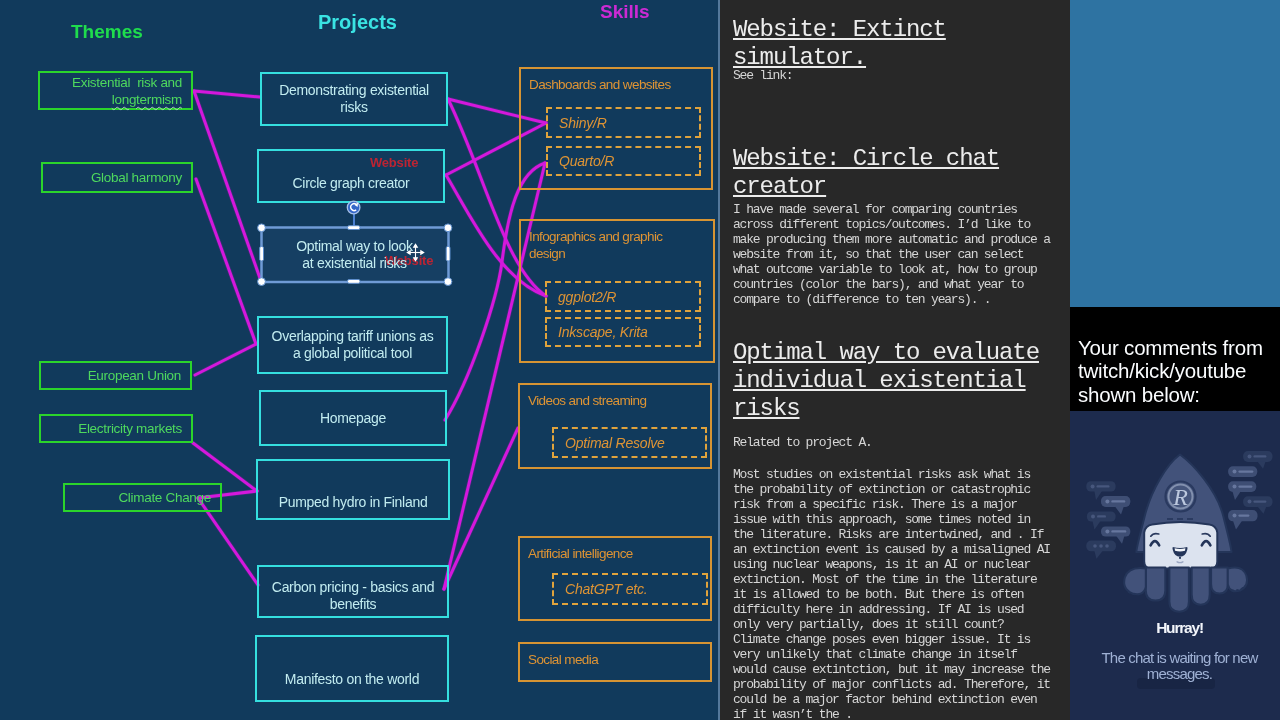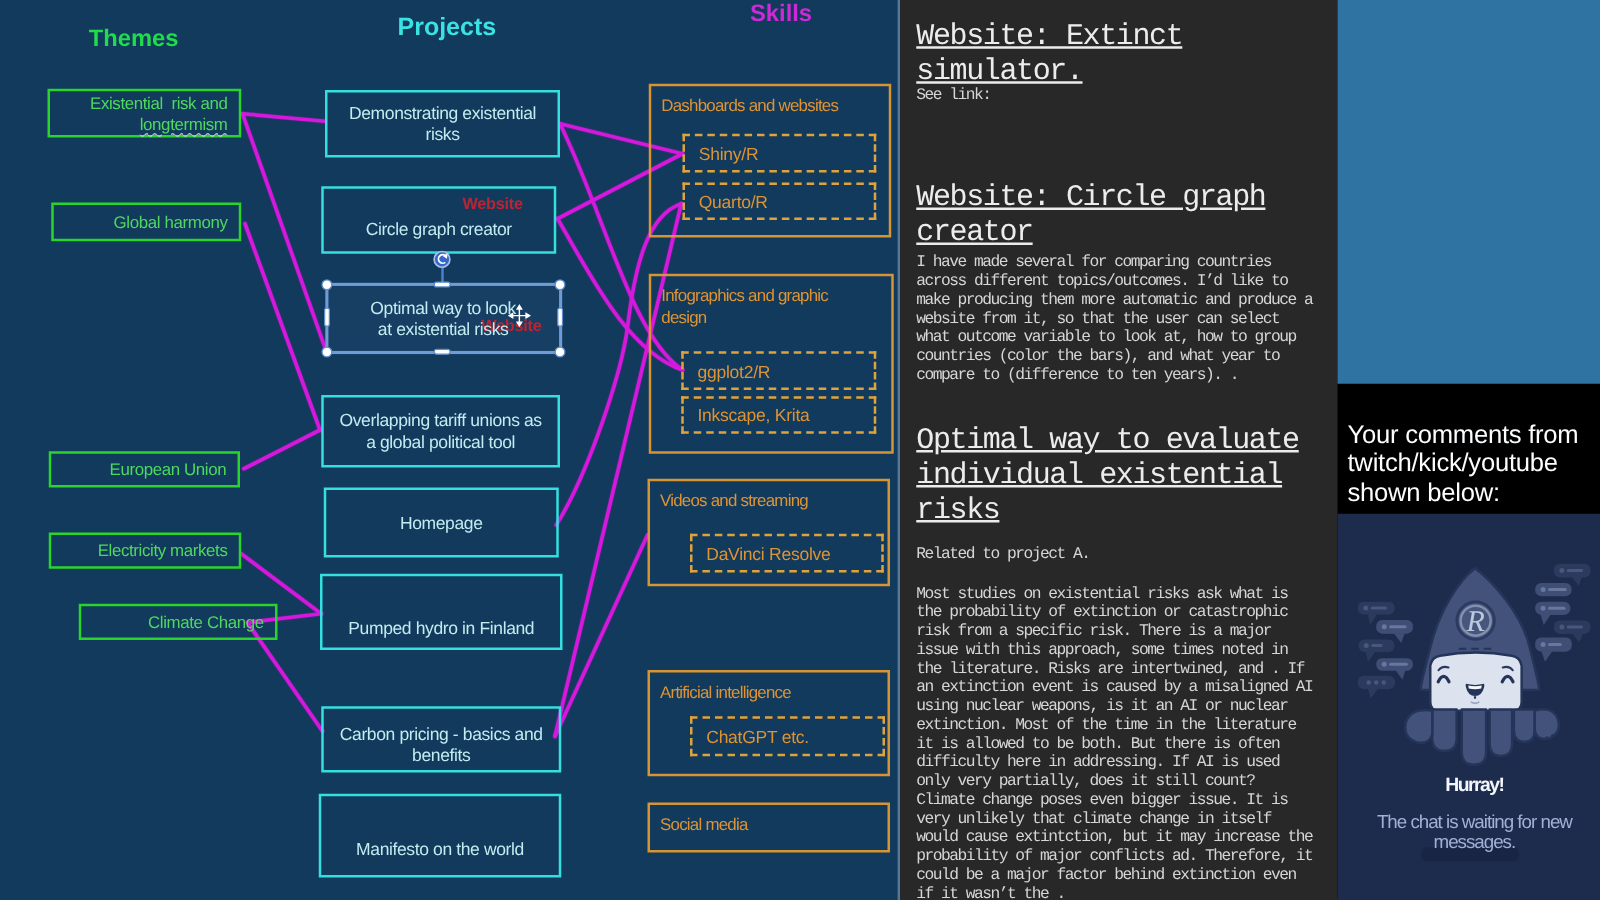--- a/index.html
+++ b/index.html
@@ -8,21 +8,21 @@
   .hdr{position:absolute;font-weight:bold;font-size:19px;}
   .gbox{position:absolute;border:2px solid #2bd42b;color:#4ed95e;font-size:13.5px;letter-spacing:-0.3px;
         display:flex;flex-direction:column;justify-content:center;align-items:flex-end;
         text-align:right;padding-right:9px;box-sizing:border-box;line-height:17px;}
   .cbox{position:absolute;border:2px solid #35dfdf;color:#c2ecf0;font-size:14px;letter-spacing:-0.3px;
         display:flex;flex-direction:column;justify-content:center;align-items:center;
         text-align:center;box-sizing:border-box;line-height:17px;}
   .obox{position:absolute;border:2px solid #d79433;box-sizing:border-box;color:#df9434;font-size:14px;letter-spacing:-0.2px;}
   .otitle{position:absolute;color:#df9434;font-size:13.5px;letter-spacing:-0.6px;line-height:17px;}
   .dbox{position:absolute;border:2.5px dashed #e0a33c;box-sizing:border-box;color:#df9434;
-        font-size:14px;letter-spacing:-0.2px;display:flex;align-items:center;padding-left:11px;}
+        font-size:14px;letter-spacing:-0.2px;display:flex;align-items:center;padding-left:11px;font-style:italic;}
   .red{position:absolute;color:#bb2433;font-weight:bold;font-size:13px;letter-spacing:-0.2px;}
   #mid{position:absolute;left:718px;top:0;width:352px;height:720px;background:#282828;
        border-left:2px solid #54789b;box-sizing:border-box;font-family:"Liberation Mono", monospace;}
   .mh{position:absolute;left:13px;color:#ececec;font-size:24px;letter-spacing:-1.1px;line-height:28px;white-space:pre;text-decoration:underline;}
   .mb{position:absolute;left:13px;color:#d6d6d6;font-size:13px;letter-spacing:-1.2px;line-height:15px;white-space:pre;}
   #rt{position:absolute;left:1070px;top:0;width:210px;height:307px;background:#2e73a2;}
   #rt .txt{position:absolute;left:8px;top:336px;color:#fbfdff;font-size:20.5px;line-height:23.3px;letter-spacing:-0.2px;}
   #rb{position:absolute;left:1070px;top:411px;width:210px;height:309px;background:#1d2b4d;}
 </style>
 </head>
@@ -62,21 +62,21 @@
     <path d="M444,589 L545,163"></path>
   </g>
 </svg>
 <div class="hdr" style="left:71px;top:21px;color:#1fdc4d;">Themes</div>
 <div class="hdr" style="left:318px;top:11px;color:#3ae3e3;font-size:20px;">Projects</div>
 <div class="hdr" style="left:600px;top:1px;color:#cc2ad4;">Skills</div>
 
 <div class="gbox" style="left:38px;top:71px;width:155px;height:39px;">Existential&nbsp; risk and<span style="text-decoration:underline wavy rgba(195,205,215,0.85);text-decoration-thickness:1px;text-underline-offset:2px;">longtermism</span></div>
 <div class="gbox" style="left:41px;top:162px;width:152px;height:31px;">Global harmony</div>
 <div class="gbox" style="left:39px;top:361px;width:153px;height:29px;">European Union</div>
-<div class="gbox" style="left:39px;top:426px;width:154px;height:29px;">Electricity markets</div>
+<div class="gbox" style="left:39px;top:414px;width:154px;height:29px;">Electricity markets</div>
 <div class="gbox" style="left:23px;top:483px;width:159px;height:29px;margin-left:40px;">Climate Change</div>
 
 <div class="cbox" style="left:260px;top:72px;width:188px;height:54px;">Demonstrating existential<br>risks</div>
 <div class="cbox" style="left:257px;top:149px;width:188px;height:54px;justify-content:flex-end;padding-bottom:9px;">Circle graph creator</div>
 <div class="red" style="left:370px;top:155px;">Website</div>
 
 <div class="cbox" style="left:257px;top:316px;width:191px;height:58px;">Overlapping tariff unions as<br>a global political tool</div>
 <div class="cbox" style="left:259px;top:390px;width:188px;height:56px;">Homepage</div>
 <div class="cbox" style="left:256px;top:459px;width:194px;height:61px;justify-content:flex-end;padding-bottom:7px;">Pumped hydro in Finland</div>
 <div class="cbox" style="left:257px;top:565px;width:192px;height:53px;justify-content:flex-end;padding-bottom:3px;">Carbon pricing - basics and<br>benefits</div>
@@ -121,35 +121,35 @@
 <div class="dbox" style="left:546px;top:107px;width:155px;height:31px;">Shiny/R</div>
 <div class="dbox" style="left:546px;top:146px;width:155px;height:30px;">Quarto/R</div>
 
 <div class="obox" style="left:519px;top:219px;width:196px;height:144px;"></div>
 <div class="otitle" style="left:529px;top:228px;">Infographics and graphic<br>design</div>
 <div class="dbox" style="left:545px;top:281px;width:156px;height:31px;">ggplot2/R</div>
 <div class="dbox" style="left:545px;top:317px;width:156px;height:30px;">Inkscape, Krita</div>
 
 <div class="obox" style="left:518px;top:383px;width:194px;height:86px;"></div>
 <div class="otitle" style="left:528px;top:392px;">Videos and streaming</div>
-<div class="dbox" style="left:552px;top:427px;width:155px;height:31px;">DaVinci Resolve</div>
+<div class="dbox" style="left:552px;top:427px;width:155px;height:31px;">Optimal Resolve</div>
 
 <div class="obox" style="left:518px;top:536px;width:194px;height:85px;"></div>
 <div class="otitle" style="left:528px;top:545px;">Artificial intelligence</div>
 <div class="dbox" style="left:552px;top:573px;width:156px;height:32px;">ChatGPT etc.</div>
 
 <div class="obox" style="left:518px;top:642px;width:194px;height:40px;"></div>
 <div class="otitle" style="left:528px;top:651px;">Social media</div>
 </div>
 
 <div id="mid">
 <div class="mh" style="top:15.5px;">Website: Extinct
 simulator.</div>
 <div class="mb" style="top:68px;">See link:</div>
-<div class="mh" style="top:145px;">Website: Circle graph
+<div class="mh" style="top:145px;">Website: Circle chat
 creator</div>
 <div class="mb" style="top:202px;">I have made several for comparing countries
 across different topics/outcomes. I’d like to
 make producing them more automatic and produce a
 website from it, so that the user can select
 what outcome variable to look at, how to group
 countries (color the bars), and what year to
 compare to (difference to ten years). .</div>
 <div class="mh" style="top:338.5px;">Optimal way to evaluate
 individual existential

